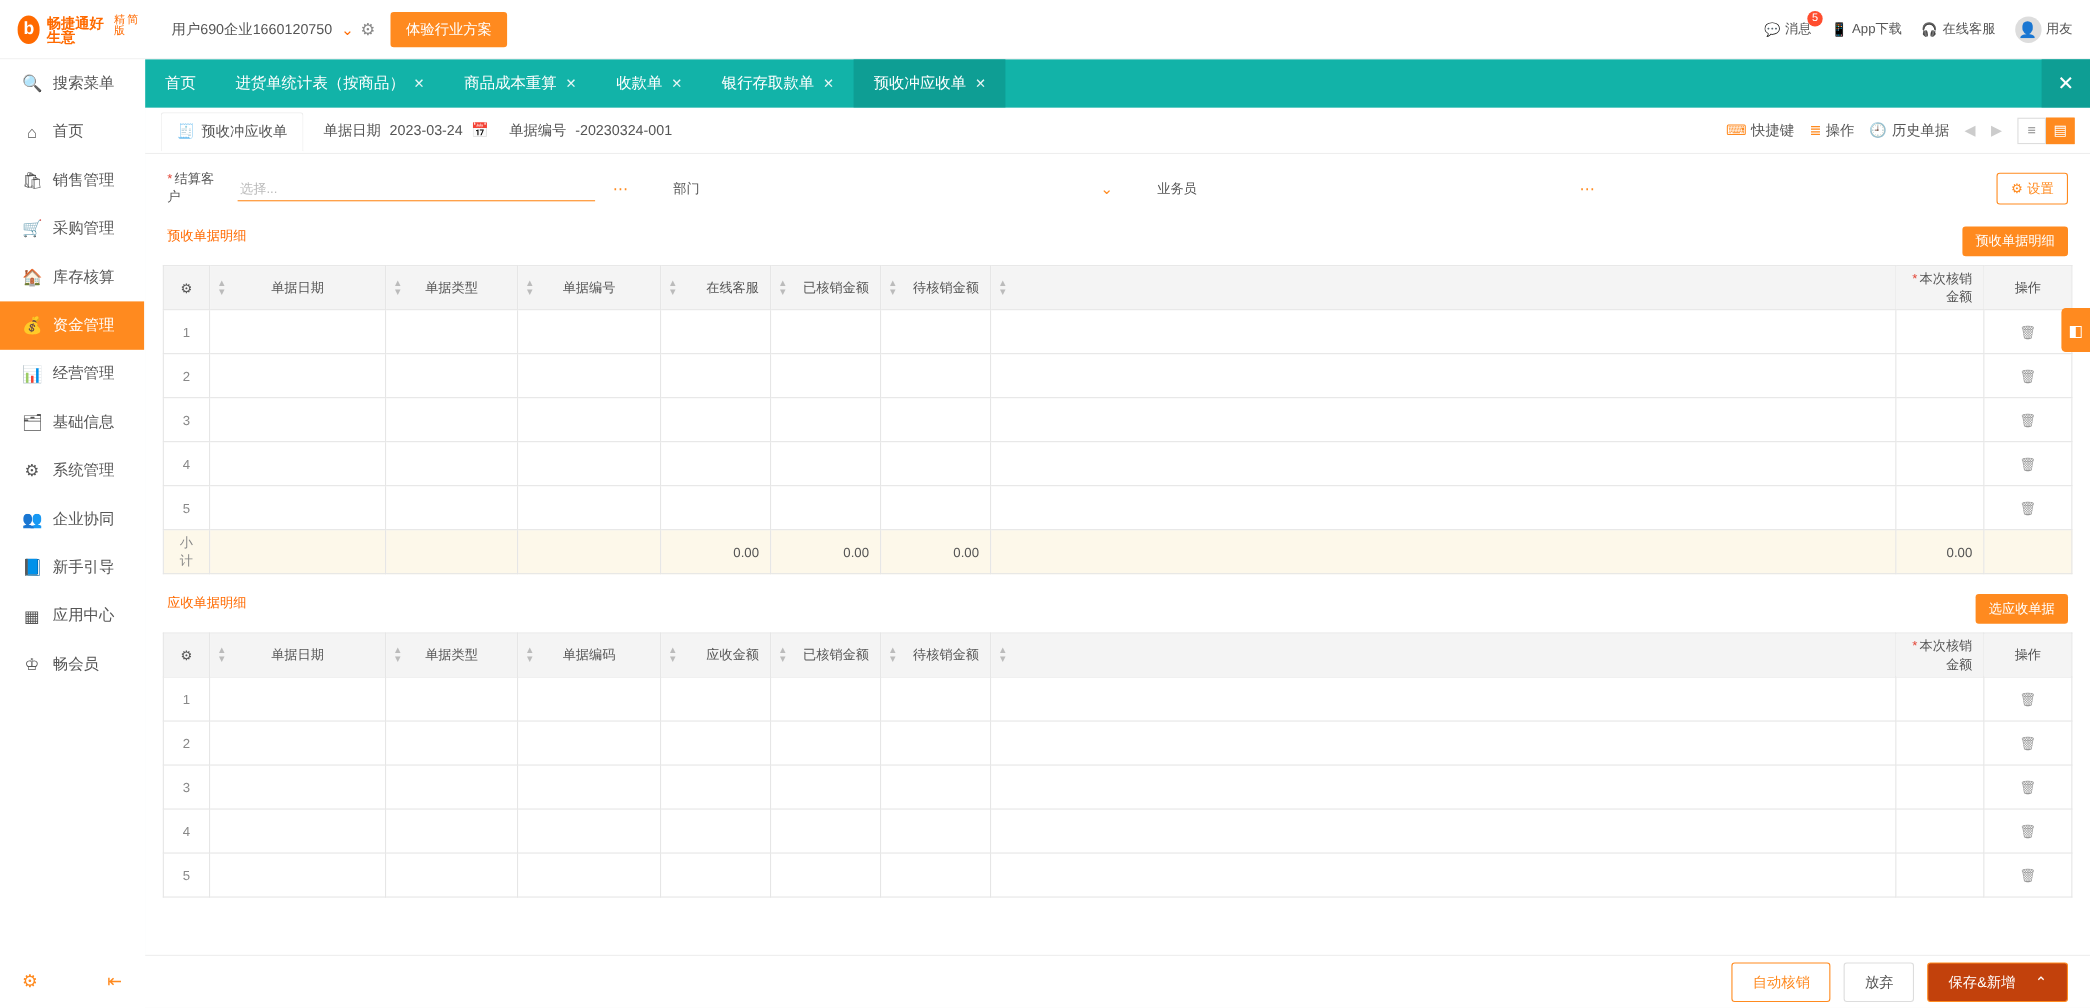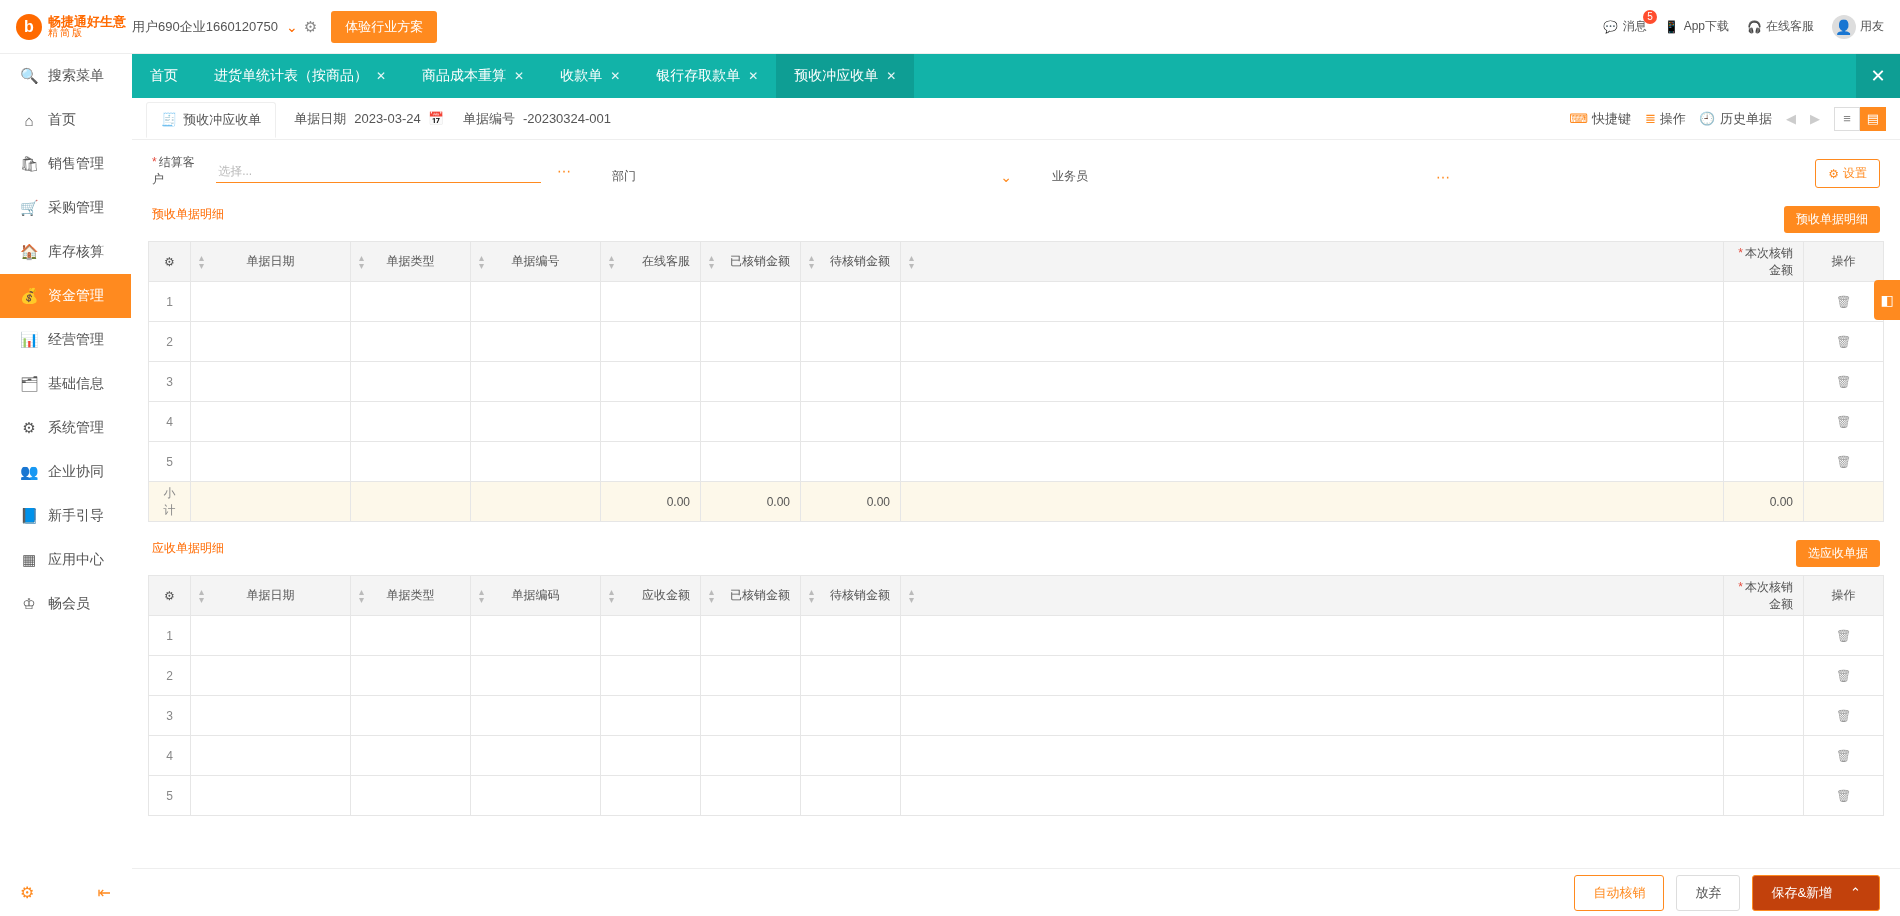--- a/index.html
+++ b/index.html
@@ -2,24 +2,24 @@
 <html><head>
 <meta charset="utf-8">
 <style>
 *{box-sizing:border-box;margin:0;padding:0;font-family:"Microsoft YaHei",Arial,sans-serif}
 body{background:#fff;font-size:12px;color:#333;overflow:hidden}
 .app{display:flex;flex-direction:column;height:916px;width:1900px;position:relative}
 
 .topbar{height:54px;display:flex;align-items:center;padding:0 16px;border-bottom:1px solid #eee}
 .logo-area{width:116px;display:flex;align-items:center;gap:6px}
 .logo-mark{width:26px;height:26px;border-radius:50%;background:#ff6a00;display:flex;align-items:center;justify-content:center;color:#fff;font-weight:bold;font-size:16px}
-.logo-text{display:flex;flex-direction:column;line-height:1}
+.logo-text{display:flex;line-height:1}
 .logo-text .t1{color:#ff6a00;font-size:13px;font-weight:600}
 .logo-text .t2{color:#ff6a00;font-size:10px;letter-spacing:2px}
-.org-sel{display:flex;align-items:center;gap:8px;font-size:13px;color:#555}
+.org-sel{margin-left:24px;display:flex;align-items:center;gap:8px;font-size:13px;color:#555}
 .org-sel .chev{color:#ff6a00;font-size:14px}
 .gear-btn{color:#888;font-size:15px;margin-left:6px;cursor:pointer}
 .trial-btn{margin-left:14px;background:#ff8a1f;color:#fff;border:none;padding:7px 14px;border-radius:3px;font-size:13px;cursor:pointer}
 .top-right{margin-left:auto;display:flex;align-items:center;gap:18px;color:#555;font-size:12px}
 .top-right .it{display:flex;align-items:center;gap:4px;cursor:pointer;position:relative}
 .badge{position:absolute;top:-8px;right:-10px;background:#ff4d2e;color:#fff;border-radius:8px;font-size:10px;padding:0 4px;line-height:14px}
 .avatar{width:24px;height:24px;border-radius:50%;background:#ddd;display:inline-flex;align-items:center;justify-content:center;color:#888;font-size:14px}
 
 .shell{flex:1;display:flex;min-height:0}
 .sidebar{width:132px;background:#fff;border-right:1px solid #fff;display:flex;flex-direction:column}
@@ -41,21 +41,21 @@
 .doc-tab .di{color:#ff8a1f}
 .kv{display:flex;align-items:center;gap:8px;color:#555;font-size:13px}
 .kv .cal{color:#ff8a1f}
 .doc-head-right{margin-left:auto;display:flex;align-items:center;gap:14px;color:#555;font-size:13px}
 .doc-head-right .lk{display:flex;align-items:center;gap:4px;cursor:pointer}
 .doc-head-right .oi{color:#ff8a1f}
 .vmode{display:flex;gap:0}
 .vmode .vm{width:26px;height:24px;border:1px solid #ddd;display:flex;align-items:center;justify-content:center;cursor:pointer;font-size:13px;color:#888}
 .vmode .vm.active{background:#ff8a1f;color:#fff;border-color:#ff8a1f}
 
-.filters{display:flex;align-items:flex-end;padding:14px 20px;gap:40px}
+.filters{display:flex;align-items:center;padding:14px 20px;gap:40px}
 .fld{display:flex;align-items:center;gap:12px;font-size:12px;color:#555}
 .fld .req{color:#e34b3d;margin-right:2px}
 .fld .inp{border:none;border-bottom:1px solid #ff8a1f;width:340px;font-size:12px;padding:4px 2px;outline:none;color:#333}
 .fld .inp::placeholder{color:#bbb}
 .fld .plain{border:none;border-bottom:1px solid transparent;width:320px;font-size:12px;padding:4px 2px;outline:none}
 .fld .more{color:#ff8a1f;font-size:14px;margin-left:4px;cursor:pointer;letter-spacing:1px}
 .fld .chevd{color:#ff8a1f;font-size:14px;margin-left:auto;cursor:pointer}
 .cfg-btn{margin-left:auto;border:1px solid #ff8a1f;color:#ff8a1f;background:#fff;padding:5px 12px;border-radius:3px;font-size:12px;cursor:pointer;display:flex;align-items:center;gap:4px}
 
 .sect{display:flex;padding:4px 20px 8px}

